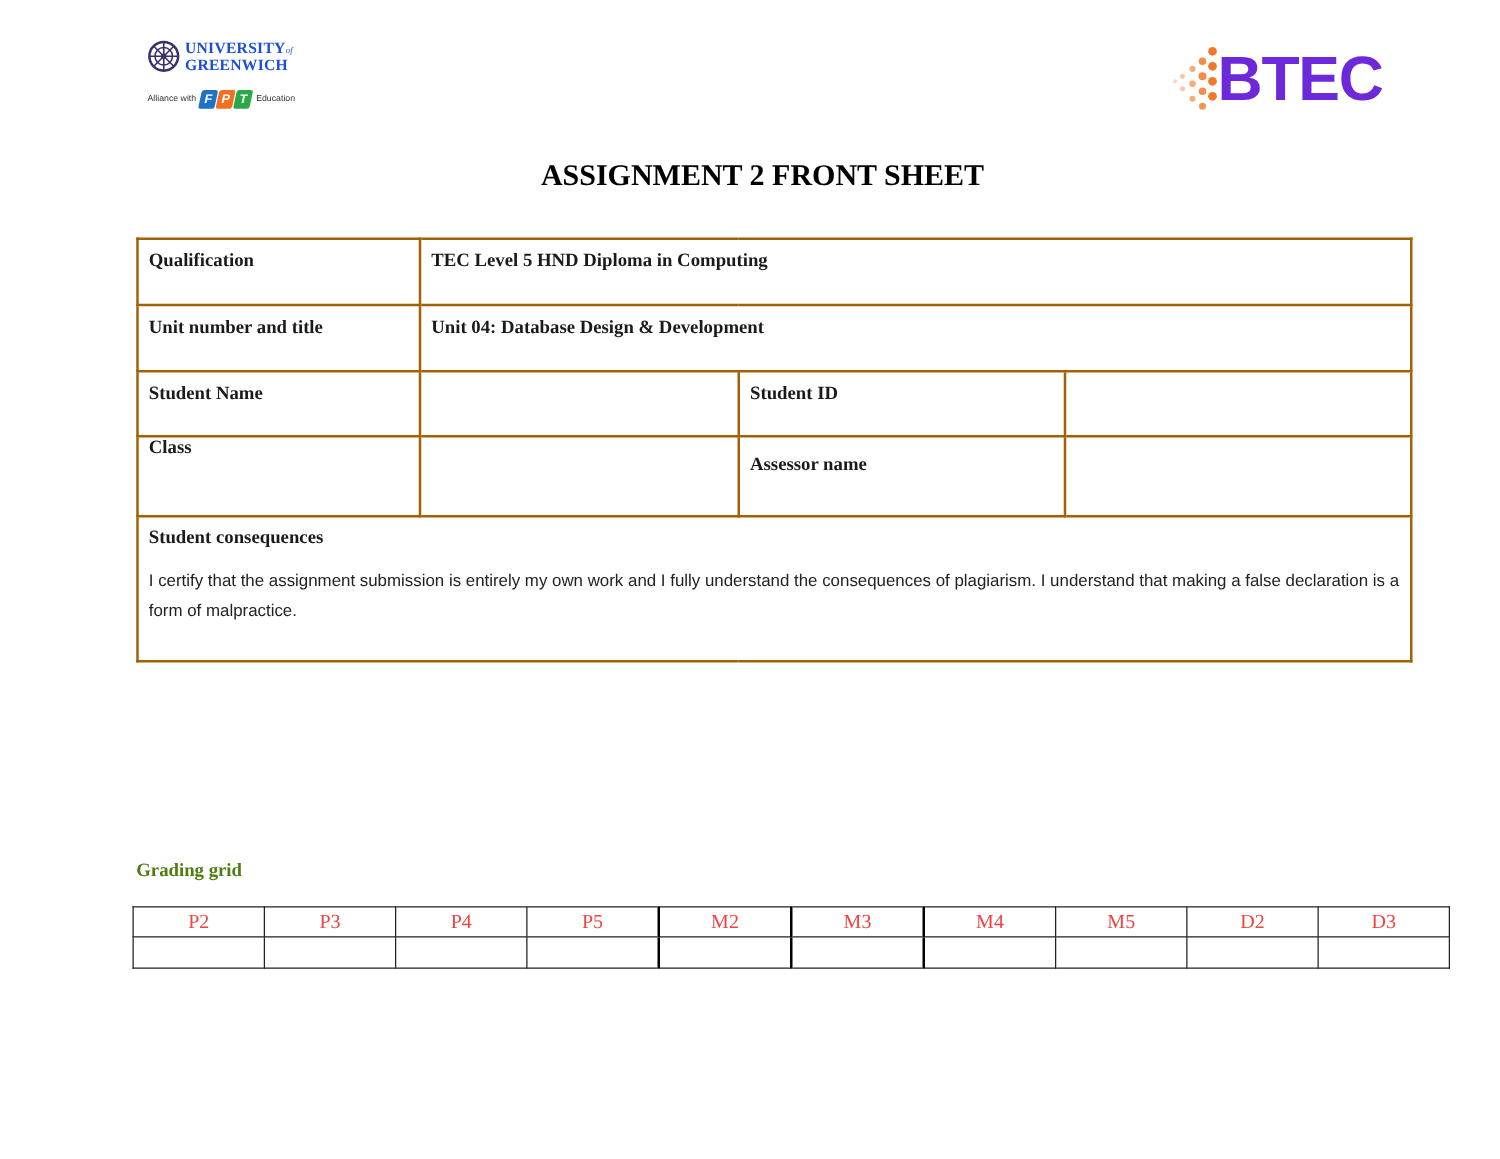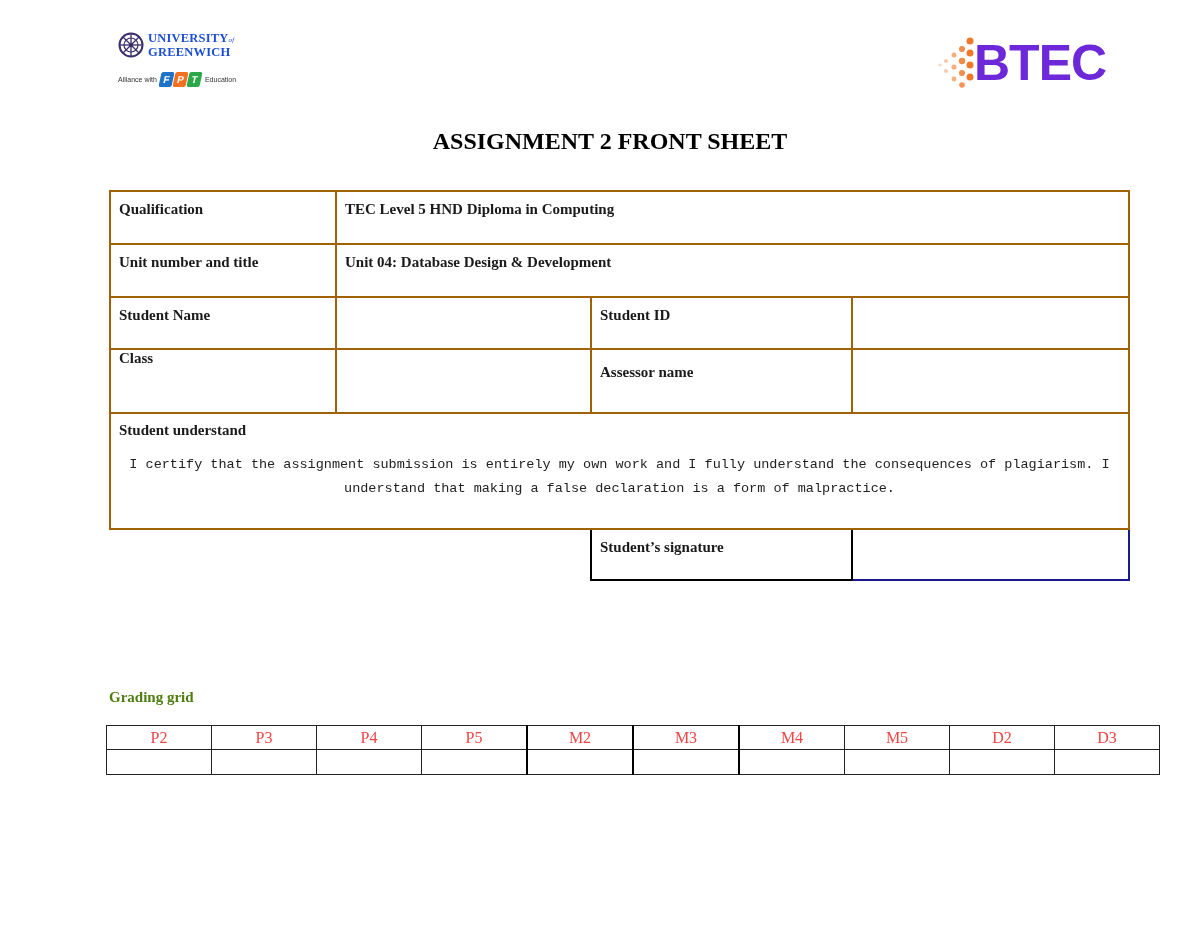--- a/index.html
+++ b/index.html
@@ -21,21 +21,21 @@
     .btec-dots { width: 38px; height: 56px; }
     .btec-text { font-family: "Liberation Sans", sans-serif; font-weight: bold; font-size: 50px; color: #6d28d9; letter-spacing: -1px; line-height: 56px; }
 
     .title { position: absolute; left: 0; width: 1220px; top: 128px; text-align: center; font-family: "Liberation Serif", serif; font-weight: bold; font-size: 24px; color: #000; }
 
     .front-table { position: absolute; left: 109px; top: 190px; border-collapse: collapse; table-layout: fixed; }
     .front-table td { border: 2px solid #a16207; vertical-align: top; padding: 9px 8px 0 8px; font-size: 15px; font-weight: bold; color: #1a1a1a; font-family: "Liberation Serif", serif; }
     .front-table td.val { font-weight: bold; }
     .front-table td.empty { font-weight: normal; }
     .decl-title { font-weight: bold; font-size: 15px; }
-    .decl-text { font-weight: normal; font-family: Liberation Mono, monospace; font-size: 13.5px; line-height: 24px; margin-top: 14px; color: #222; text-align: center; }
+    .decl-text { font-weight: normal; font-family: Liberation Sans, sans-serif; font-size: 13.5px; line-height: 24px; margin-top: 14px; color: #222; }
     .front-table td.nob { border: none; border-top: 2px solid #1a1a8c; }
     .front-table td.sig-label { border: 2px solid #000; border-top: 2px solid #1a1a8c; }
     .front-table td.sig-val { border-left: 2px solid #000; border-right: 2px solid #1a1a8c; border-bottom: 2px solid #1a1a8c; }
 
     .grading-label { position: absolute; left: 109px; top: 689px; font-family: "Liberation Serif", serif; font-weight: bold; font-size: 15px; color: #4d7c0f; }
 
     .grid-table { position: absolute; left: 106px; top: 725px; border-collapse: collapse; table-layout: fixed; }
     .grid-table td { border: 1px solid #222; width: 104px; height: 23px; text-align: center; font-family: "Liberation Serif", serif; font-size: 16px; color: #ef4444; padding: 0; }
     .grid-table td.thick-l { border-left: 2px solid #000; }
     .grid-table tr.vals td { height: 24px; }
@@ -119,28 +119,23 @@
     <td class="empty"></td>
   </tr>
   <tr style="height:64px">
     <td style="padding-top:0">Class</td>
     <td class="empty"></td>
     <td style="padding-top:14px">Assessor name</td>
     <td class="empty"></td>
   </tr>
   <tr style="height:116px">
     <td colspan="4" style="padding-top:8px">
-      <div class="decl-title">Student understand</div>
+      <div class="decl-title">Student consequences</div>
       <div class="decl-text">I certify that the assignment submission is entirely my own work and I fully understand the consequences of plagiarism. I understand that making a false declaration is a form of malpractice.</div>
     </td>
-  </tr>
-  <tr style="height:51px">
-    <td colspan="2" class="nob"></td>
-    <td class="sig-label">Student’s signature</td>
-    <td class="sig-val empty"></td>
   </tr>
 </tbody>
   </table>
 
 <div class="grading-label">Grading grid</div>
 
 <table class="grid-table">
   <tbody>
       <tr>
     <td>P2</td>

